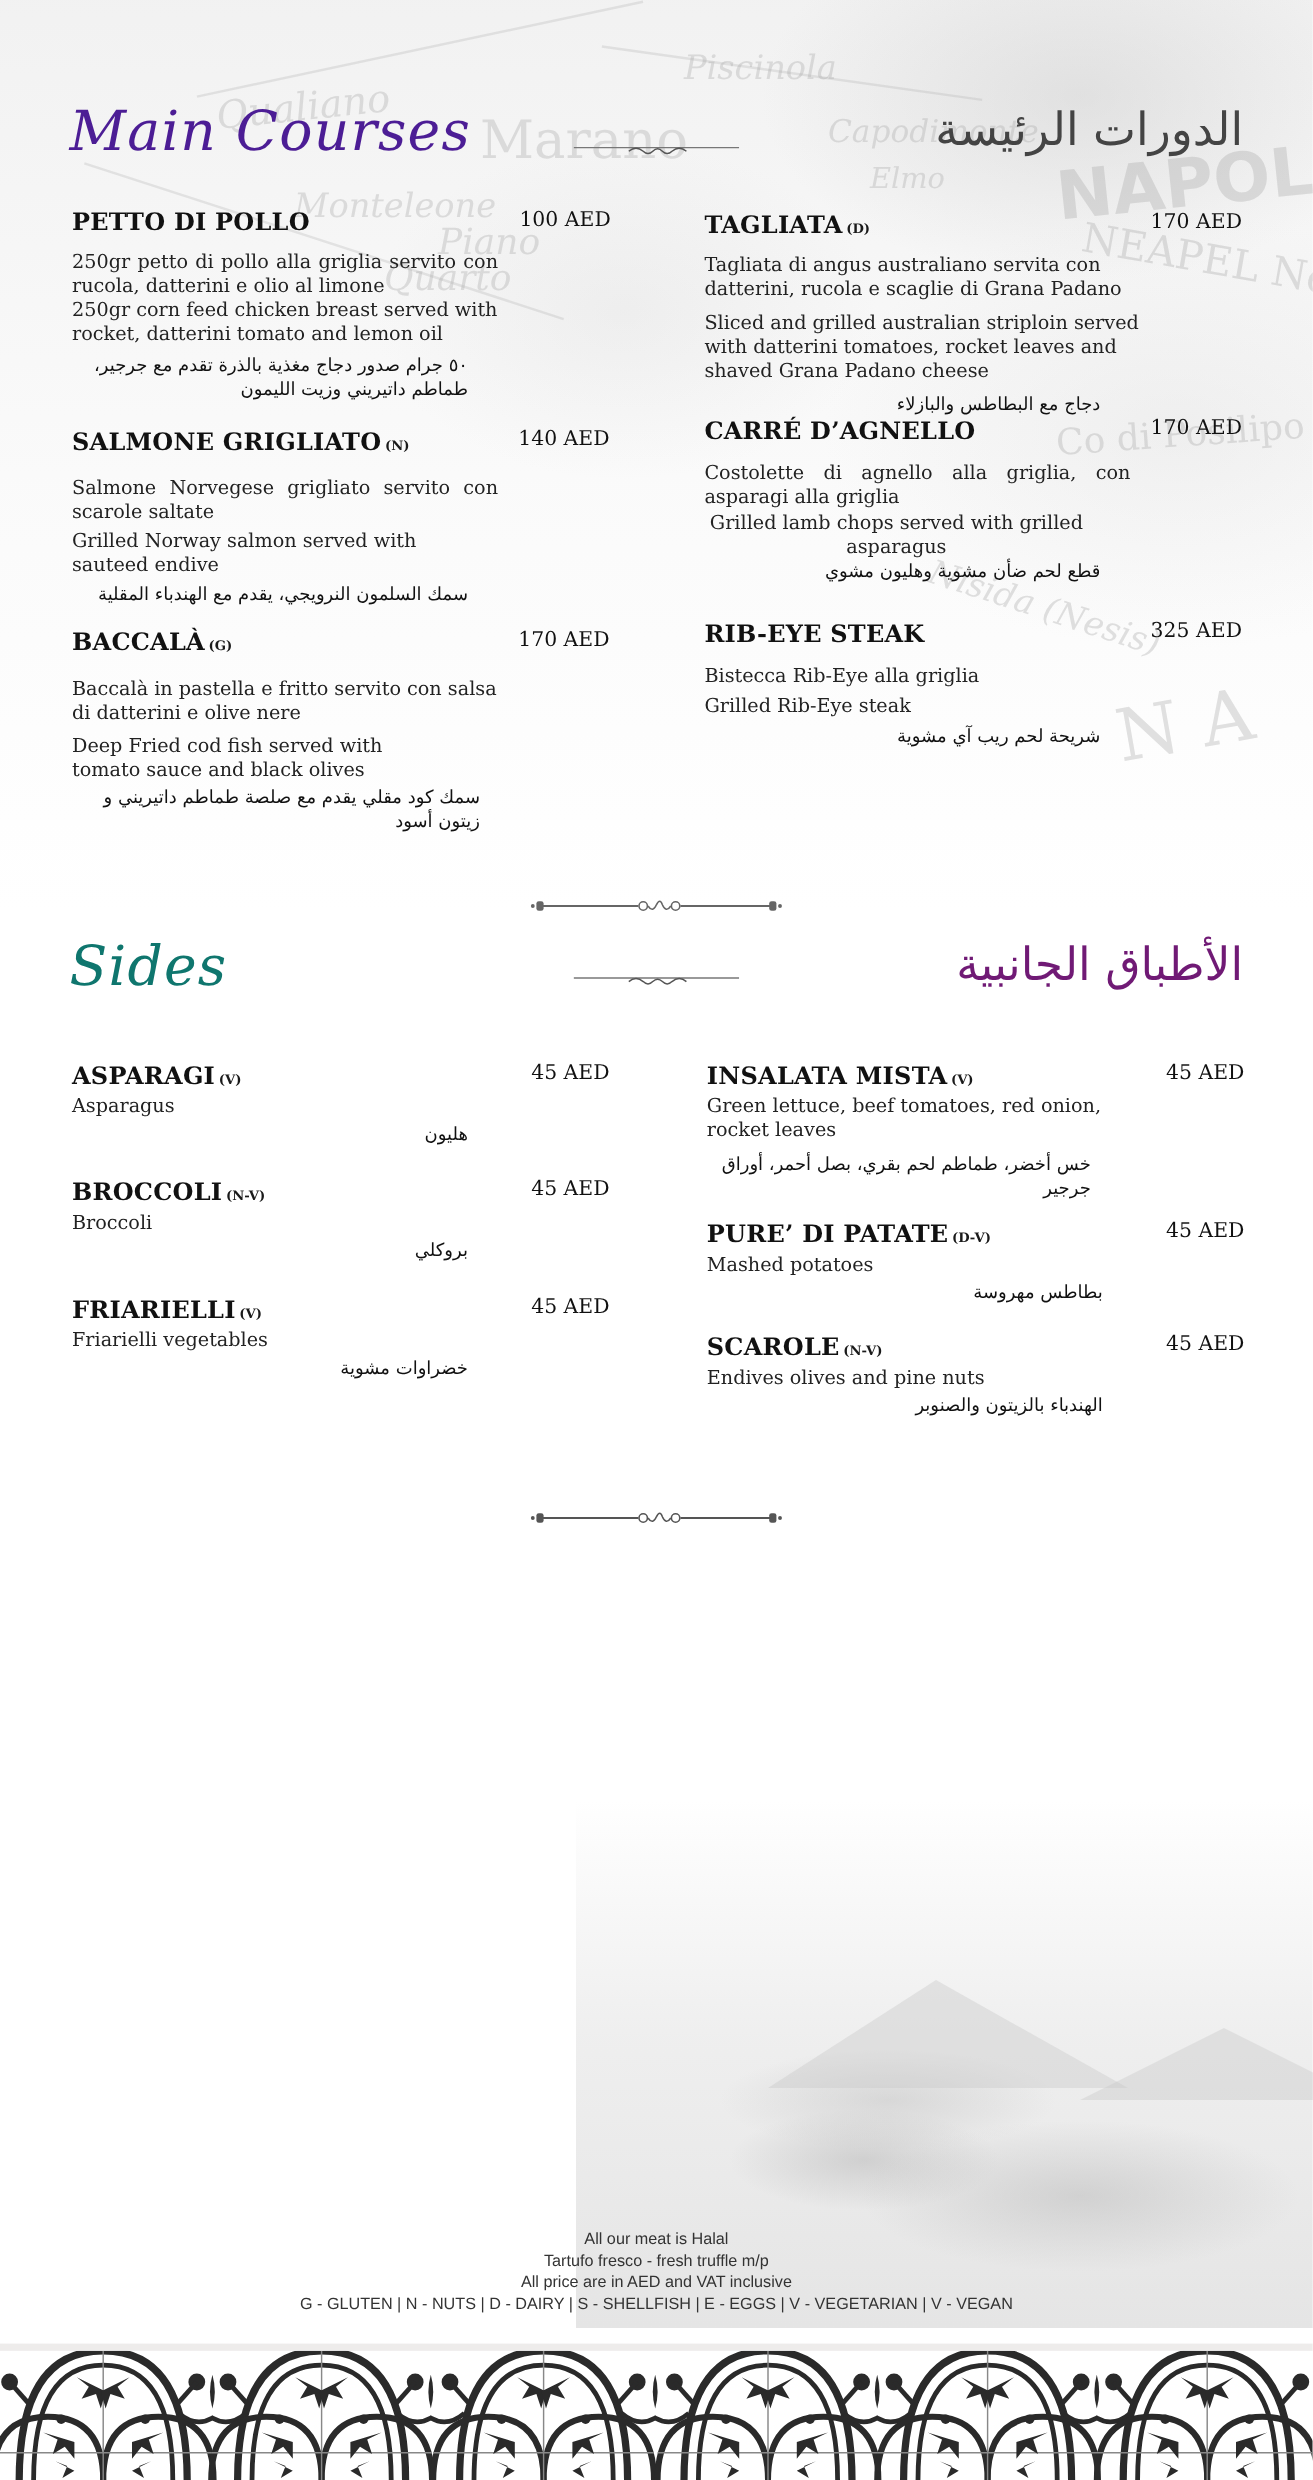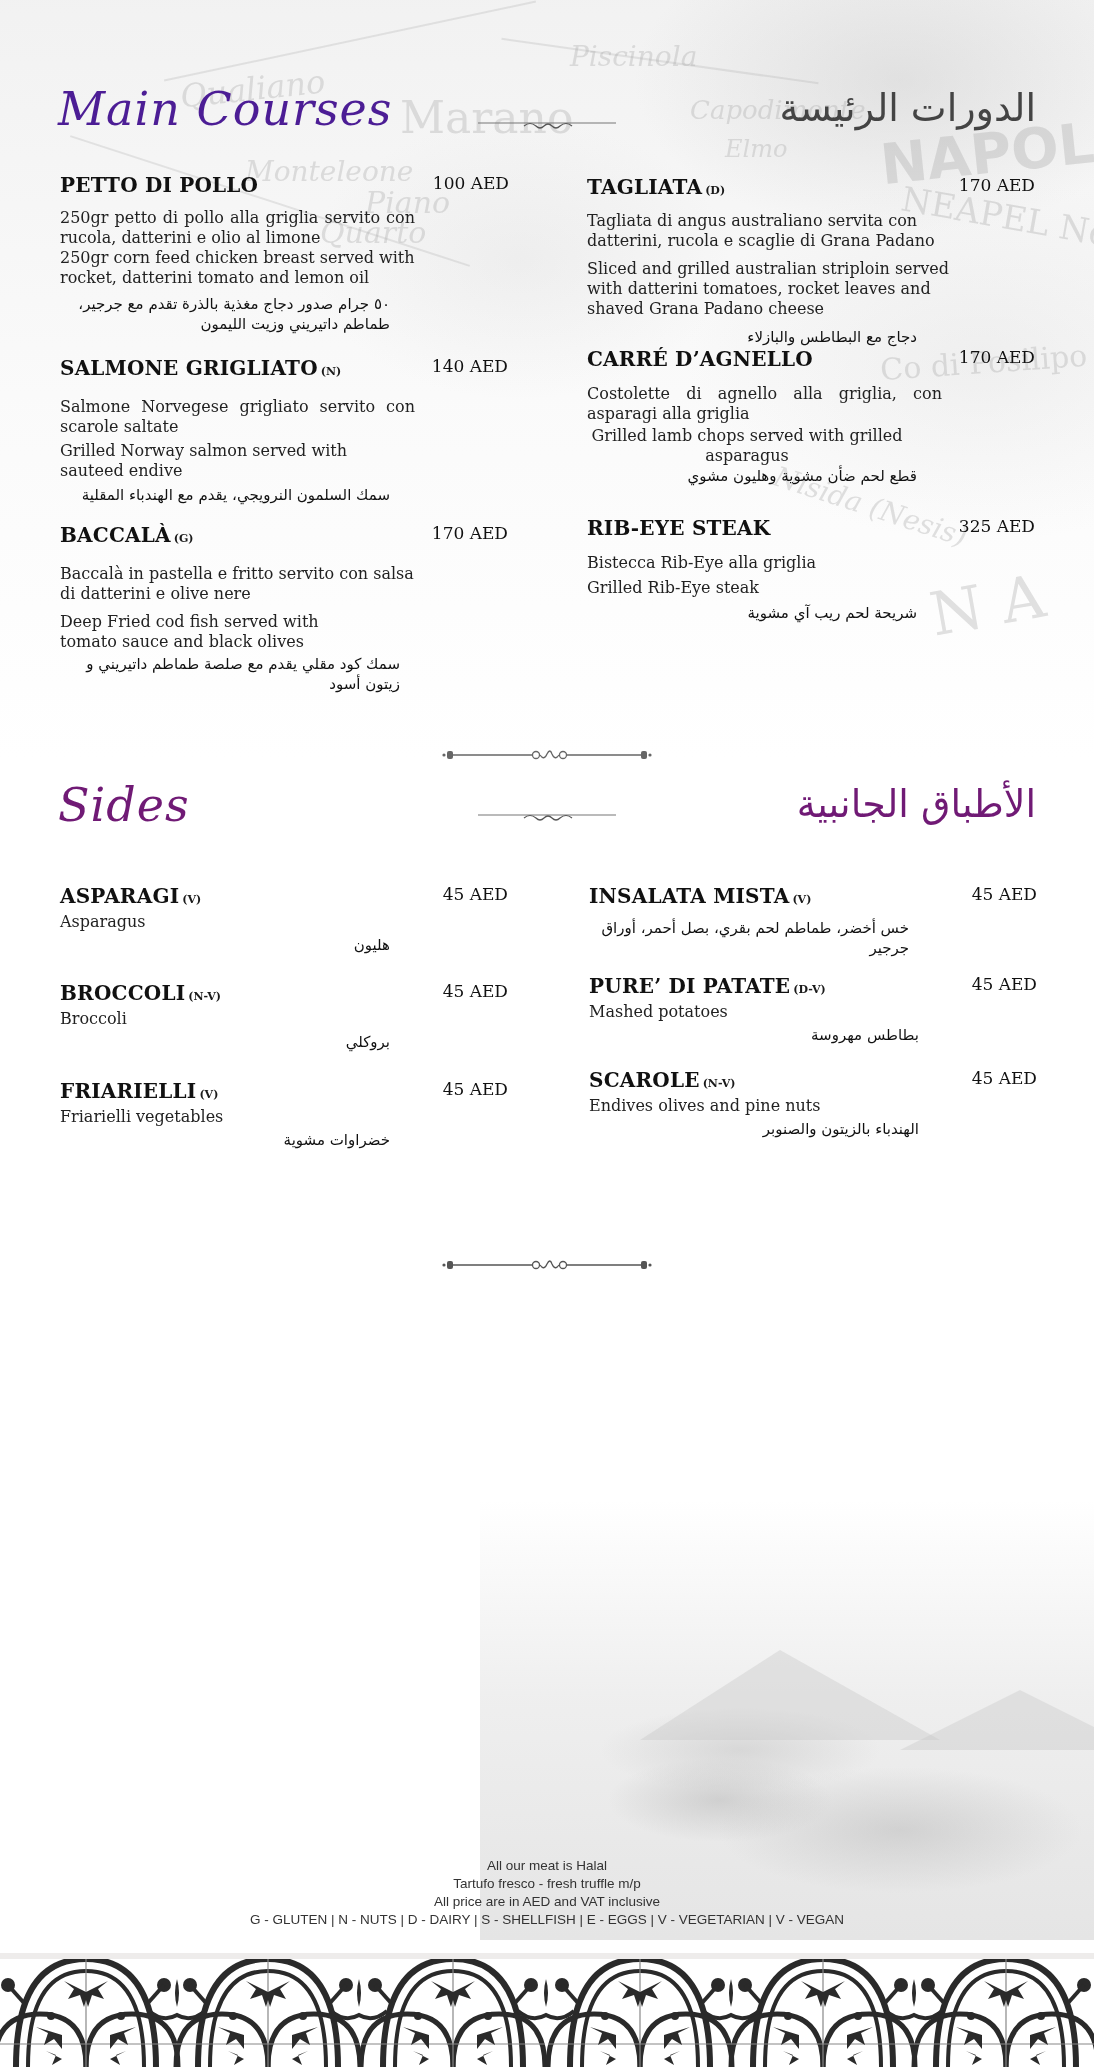--- a/index.html
+++ b/index.html
@@ -199,21 +199,21 @@
   <rect x="7" y="3" width="6" height="8" rx="2" fill="#666"></rect>
   <line x1="12" y1="7" x2="92" y2="7" stroke="#666" stroke-width="1.6"></line>
   <circle cx="96" cy="7" r="3.5" fill="none" stroke="#666" stroke-width="1.3"></circle>
   <path d="M100 7 q4 6 7 -1 q3 -6 5 0 q3 7 7 1" fill="none" stroke="#666" stroke-width="1.3"></path>
   <circle cx="123" cy="7" r="3.5" fill="none" stroke="#666" stroke-width="1.3"></circle>
   <line x1="127" y1="7" x2="203" y2="7" stroke="#666" stroke-width="1.6"></line>
   <rect x="201" y="3" width="6" height="8" rx="2" fill="#666"></rect>
   <circle cx="210" cy="7" r="1.6" fill="#666"></circle>
 </svg>
 
-<div class="section-title-en" style="top:778px;color:#701a75;">Sides</div>
+<div class="section-title-en" style="top:778px;color:#0f766e;">Sides</div>
 <div class="section-title-ar" style="top:782px;color:#701a75;">الأطباق الجانبية</div>
 <svg class="title-divider" style="top:810px;" viewBox="0 0 138 14">
   <line x1="0" y1="5" x2="138" y2="5" stroke="#777" stroke-width="1.2"></line>
   <path d="M46 8 q6 -5 12 0 q4 4 8 0 q4 -4 8 0 q4 4 8 0 q6 -5 12 0" fill="none" stroke="#555" stroke-width="1.2"></path>
 </svg>
 
 <div class="col col-left" style="top:884px;">
   <div class="item">
     <div class="item-head">
       <span class="item-name">ASPARAGI</span><span class="item-tag">(V)</span>
@@ -239,20 +239,21 @@
     <div class="ar-wrap" style="margin-top:3px;"><span class="desc-ar">خضراوات مشوية</span></div>
   </div>
 </div>
 
 <div class="col col-right" style="top:884px;left:589px;">
   <div class="item">
     <div class="item-head">
       <span class="item-name">INSALATA MISTA</span><span class="item-tag">(V)</span>
       <span class="item-price">45 AED</span>
     </div>
+    <div class="desc" style="margin-top:2px;width:340px;">Green lettuce, beef tomatoes, red onion, rocket leaves</div>
     <div class="ar-wrap" style="margin-top:8px;"><span class="desc-ar" style="width:320px;">خس أخضر، طماطم لحم بقري، بصل أحمر، أوراق جرجير</span></div>
   </div>
   <div class="item" style="margin-top:16px;">
     <div class="item-head">
       <span class="item-name">PURE’ DI PATATE</span><span class="item-tag">(D-V)</span>
       <span class="item-price">45 AED</span>
     </div>
     <div class="desc" style="margin-top:2px;">Mashed potatoes</div>
     <div class="ar-wrap" style="margin-top:3px;"><span class="desc-ar">بطاطس مهروسة</span></div>
   </div>

